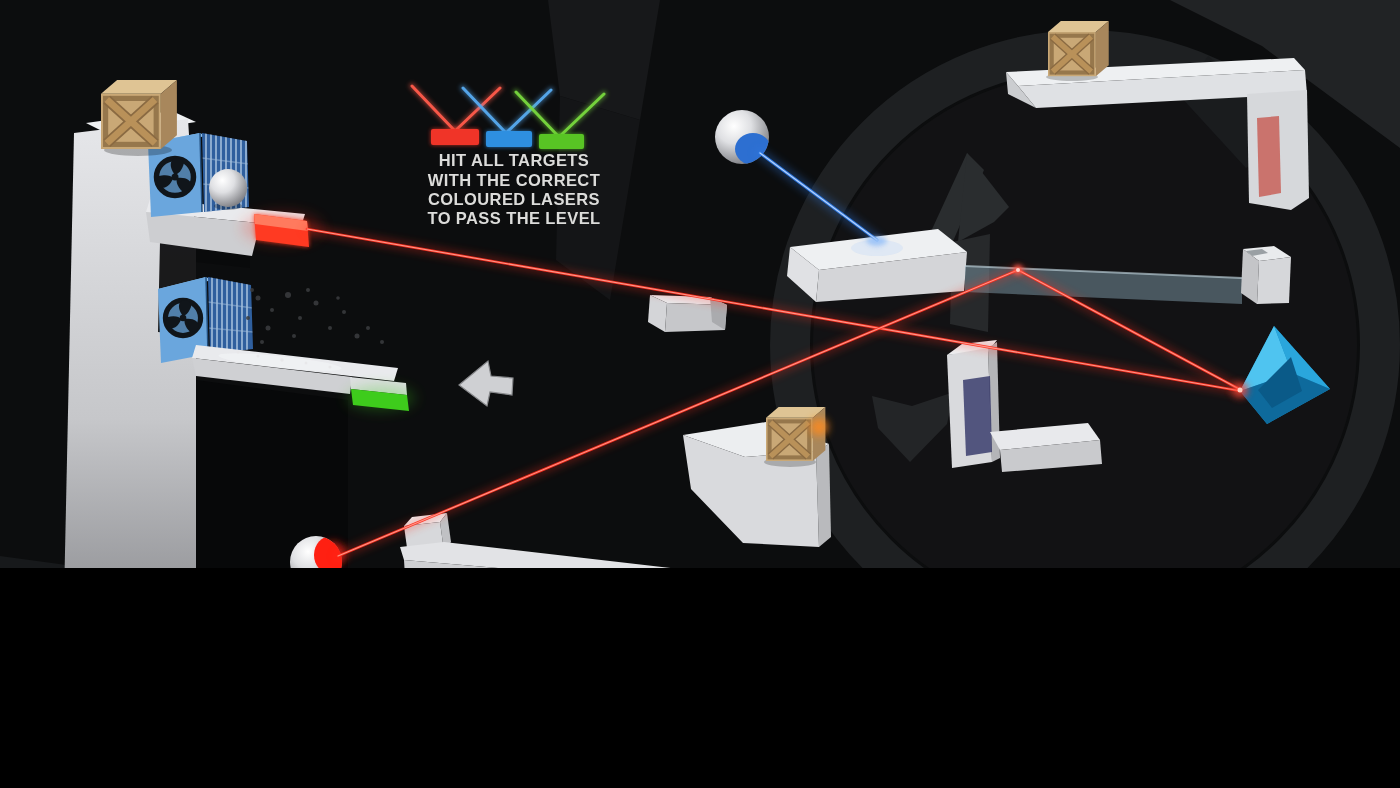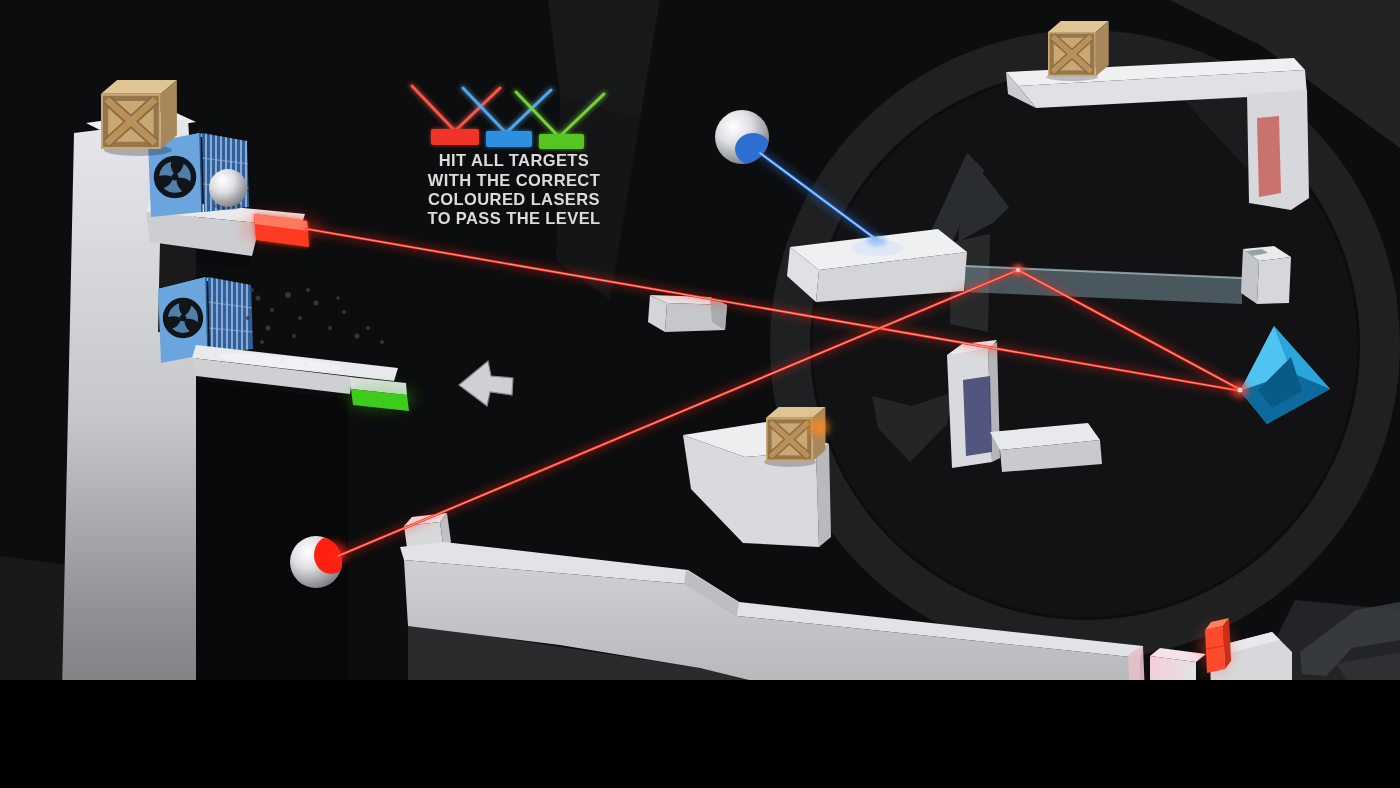--- a/index.html
+++ b/index.html
@@ -1,16 +1,16 @@
 <!DOCTYPE html>
 <html><head>
 <meta charset="utf-8">
 <style>
   html,body{margin:0;padding:0;background:#000;}
-  .stage{position:relative;width:1400px;height:680px;overflow:hidden;background:#0c0d0e;
+  .stage{position:relative;width:1400px;height:568px;overflow:hidden;background:#0c0d0e;
          font-family:"Liberation Sans",sans-serif;}
   svg{display:block;}
   .tut-text{font-family:"Liberation Sans",sans-serif;font-weight:bold;font-size:16.5px;
             letter-spacing:.4px;fill:#dcdcda;text-anchor:middle;}
   .lz{stroke-linecap:round;fill:none;}
   .lzg{stroke-width:8;opacity:.30;filter:url(#blurM);}
   .lzc{stroke-width:2.6;opacity:.95;}
   .lzk{stroke-width:1.1;opacity:.8;}
   .lbg{stroke-width:9;opacity:.35;filter:url(#blurM);}
   .lbc{stroke-width:3.2;opacity:.95;}

